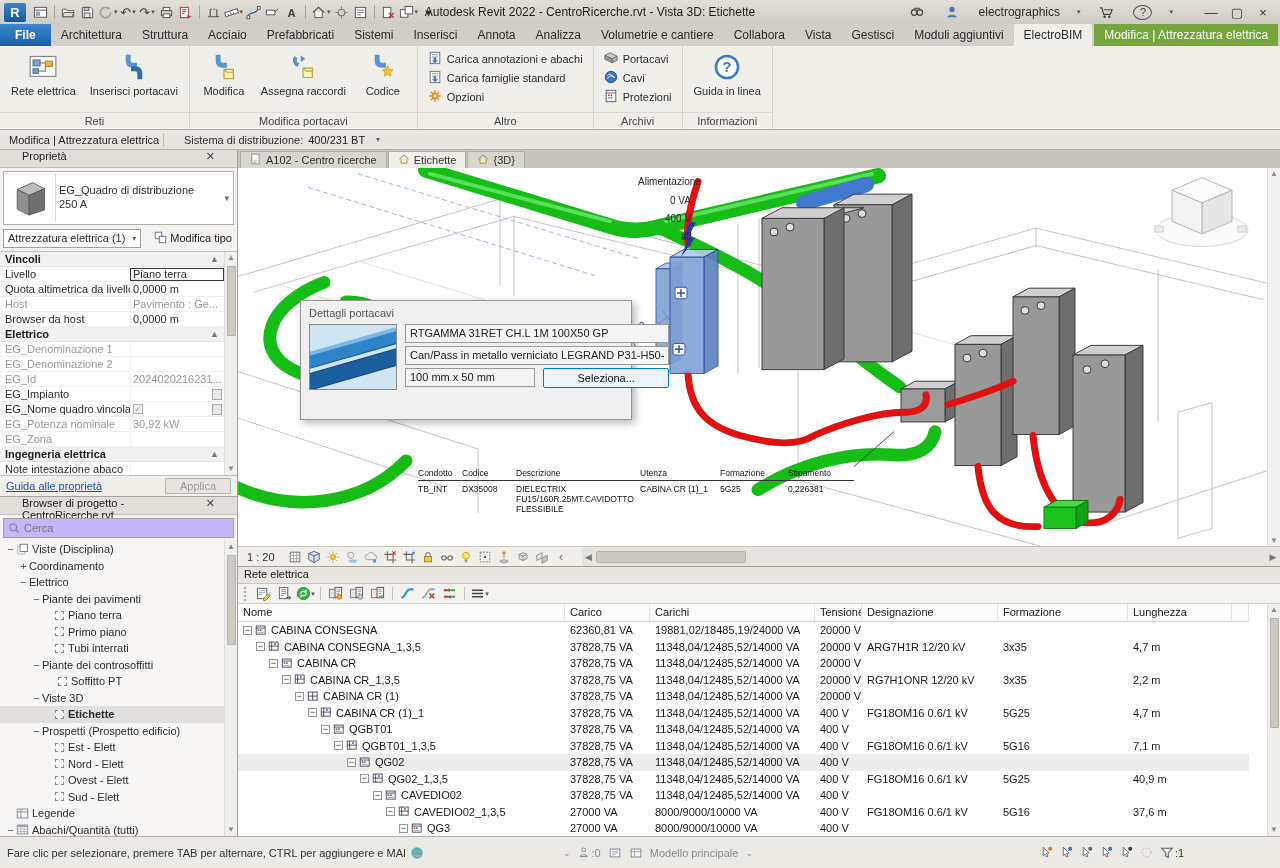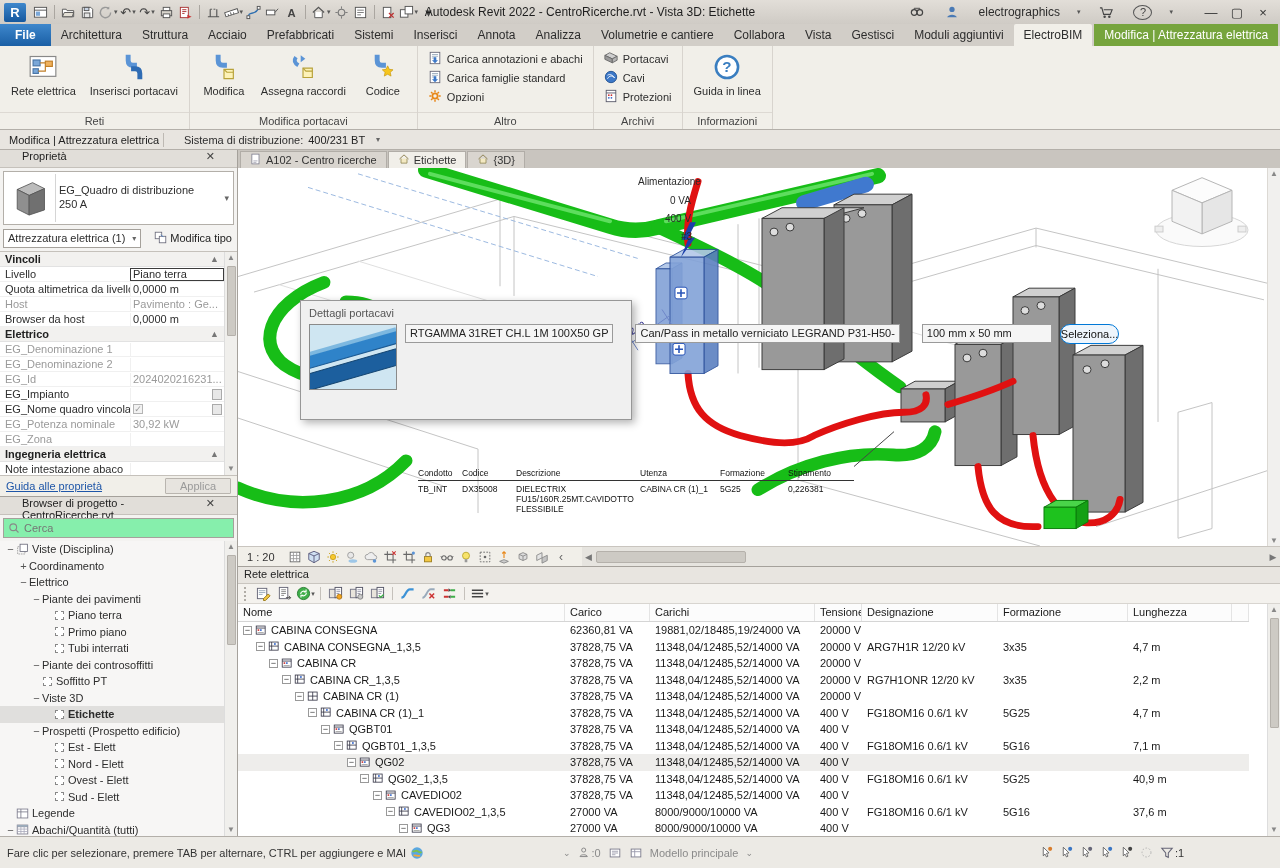--- a/index.html
+++ b/index.html
@@ -72,21 +72,21 @@
   .pvalue.boxed{border:1px solid #3c3c3c;background:#fff}
   .pbtn{width:10px;height:11px;flex:none;border:1px solid #aaa;background:#e8e8e8;margin-right:2px}
   .pcheck{width:10px;height:10px;border:1px solid #b5b5b5;background:#f2f2f2;color:#9a9a9a;font-size:9px;line-height:9px;text-align:center}
   .vscroll{position:absolute;right:0;top:0;bottom:0;width:13px;background:#f0efec;border-left:1px solid #ddd;display:flex;flex-direction:column;align-items:center}
   .vscroll .arr{height:12px;color:#888;font-size:8px;line-height:12px}
   .vscroll .thumb{width:9px;background:#cdcac4;border:1px solid #b5b1ab;border-radius:1px}
   .propfooter{height:21px;flex:none;display:flex;align-items:center;padding:0 6px;background:#f1efe9;border-top:1px solid #c5c1bb}
   .helplink{color:#1f56a8;text-decoration:underline}
   .applybtn{margin-left:auto;color:#9a9a9a;background:#e7e4df;border:1px solid #b9b5af;padding:1px 14px;border-radius:1px}
 
-  .searchbox{height:20px;flex:none;margin:3px;border:1px solid #a5a19b;background:#86efac;display:flex;align-items:center;padding:0 4px;gap:4px}
+  .searchbox{height:20px;flex:none;margin:3px;border:1px solid #a5a19b;background:#c4b5fd;display:flex;align-items:center;padding:0 4px;gap:4px}
   .searchbox input{border:none;outline:none;flex:1;font:11px "Liberation Sans",sans-serif;color:#444;background:transparent}
   .tree{flex:1;min-height:0;overflow:hidden;background:#f7f6f5;position:relative;padding-right:13px}
   .titem{height:16.5px;display:flex;align-items:center;white-space:nowrap}
   .titem.sel{background:#e0dfdd;font-weight:bold}
   .texp{width:11px;flex:none;text-align:center;color:#555}
   .tico{margin-right:3px;display:flex}
   .ico-view{width:9px;height:9px;border:1px dashed #888;background:#fff;margin-right:4px;flex:none}
 
   
   .right{flex:1;display:flex;flex-direction:column;min-width:0}
@@ -102,25 +102,25 @@
   .vs-row{display:grid;grid-template-columns:44px 54px 124px 80px 68px 66px;padding-top:3px}
   .vs-row>div{padding-right:4px}
   .canvas-vscroll{position:absolute;right:0;top:0;bottom:0;width:13px;background:#f1f0ee;border-left:1px solid #dcd9d4;display:flex;flex-direction:column;align-items:center;justify-content:space-between;padding:1px 0}
   .canvas-vscroll .arr{color:#888;font-size:8px}
 
   
   .dlg{position:absolute;left:62px;top:132px;width:332px;height:120px;background:#f0f0f0;border:1px solid #979797;box-shadow:3px 3px 8px rgba(0,0,0,.3);padding:6px 8px}
   .dlg-title{color:#555;margin-bottom:5px}
   .dlg-body{display:flex;gap:8px}
   .dlg-img{width:88px;height:66px;border:1px solid #8a8a8a;background:#cfe3f0;flex:none}
-  .dlg-fields{flex:1;display:flex;flex-direction:row;gap:22px}
+  .dlg-fields{flex:1;display:flex;flex-direction:column;gap:3px}
   .dfield{height:19px;line-height:17px;border:1px solid #9a9a9a;background:#f5f5f5;padding:0 4px;overflow:hidden;white-space:nowrap;color:#222}
   .dlg-last{display:flex;gap:8px}
   .dfield.small{width:130px}
-  .selbtn{flex:1;height:20px;border:1px solid #0078d7;background:#eef5fc;text-align:center;line-height:18px;color:#111;border-radius:10px}
+  .selbtn{flex:1;height:20px;border:1px solid #0078d7;background:#eef5fc;text-align:center;line-height:18px;color:#111;border-radius:2px}
 
   
   .viewcontrol{height:20px;flex:none;background:#f1efe9;border-top:1px solid #c9c5bf;display:flex;align-items:center;padding-left:5px;gap:1px}
   .vc-scale{padding:0 10px 0 4px;color:#333}
   .vci{width:19px;height:18px;display:flex;align-items:center;justify-content:center}
   .hscroll{flex:1;height:100%;margin-left:10px;background:#e6e4df;position:relative;display:flex;align-items:center}
   .hscroll .arr{width:14px;text-align:center;color:#777;font-size:9px}
   .hscroll .thumb{width:150px;height:12px;background:#cdcac4;border:1px solid #b5b1ab;border-radius:2px}
 
   
@@ -668,21 +668,21 @@
             </div>
             <div class="titem" style="padding-left:44px">
               <span class="texp"></span>
               <span class="ico-view"></span>
               <span>Tubi interrati</span>
             </div>
             <div class="titem" style="padding-left:31px">
               <span class="texp">−</span>
               <span>Piante dei controsoffitti</span>
             </div>
-            <div class="titem" style="padding-left:32px">
+            <div class="titem" style="padding-left:47px">
               <span class="texp"></span>
               <span class="ico-view"></span>
               <span>Soffitto PT</span>
             </div>
             <div class="titem" style="padding-left:31px">
               <span class="texp">−</span>
               <span>Viste 3D</span>
             </div>
             <div class="titem sel" style="padding-left:44px">
               <span class="texp"></span>

